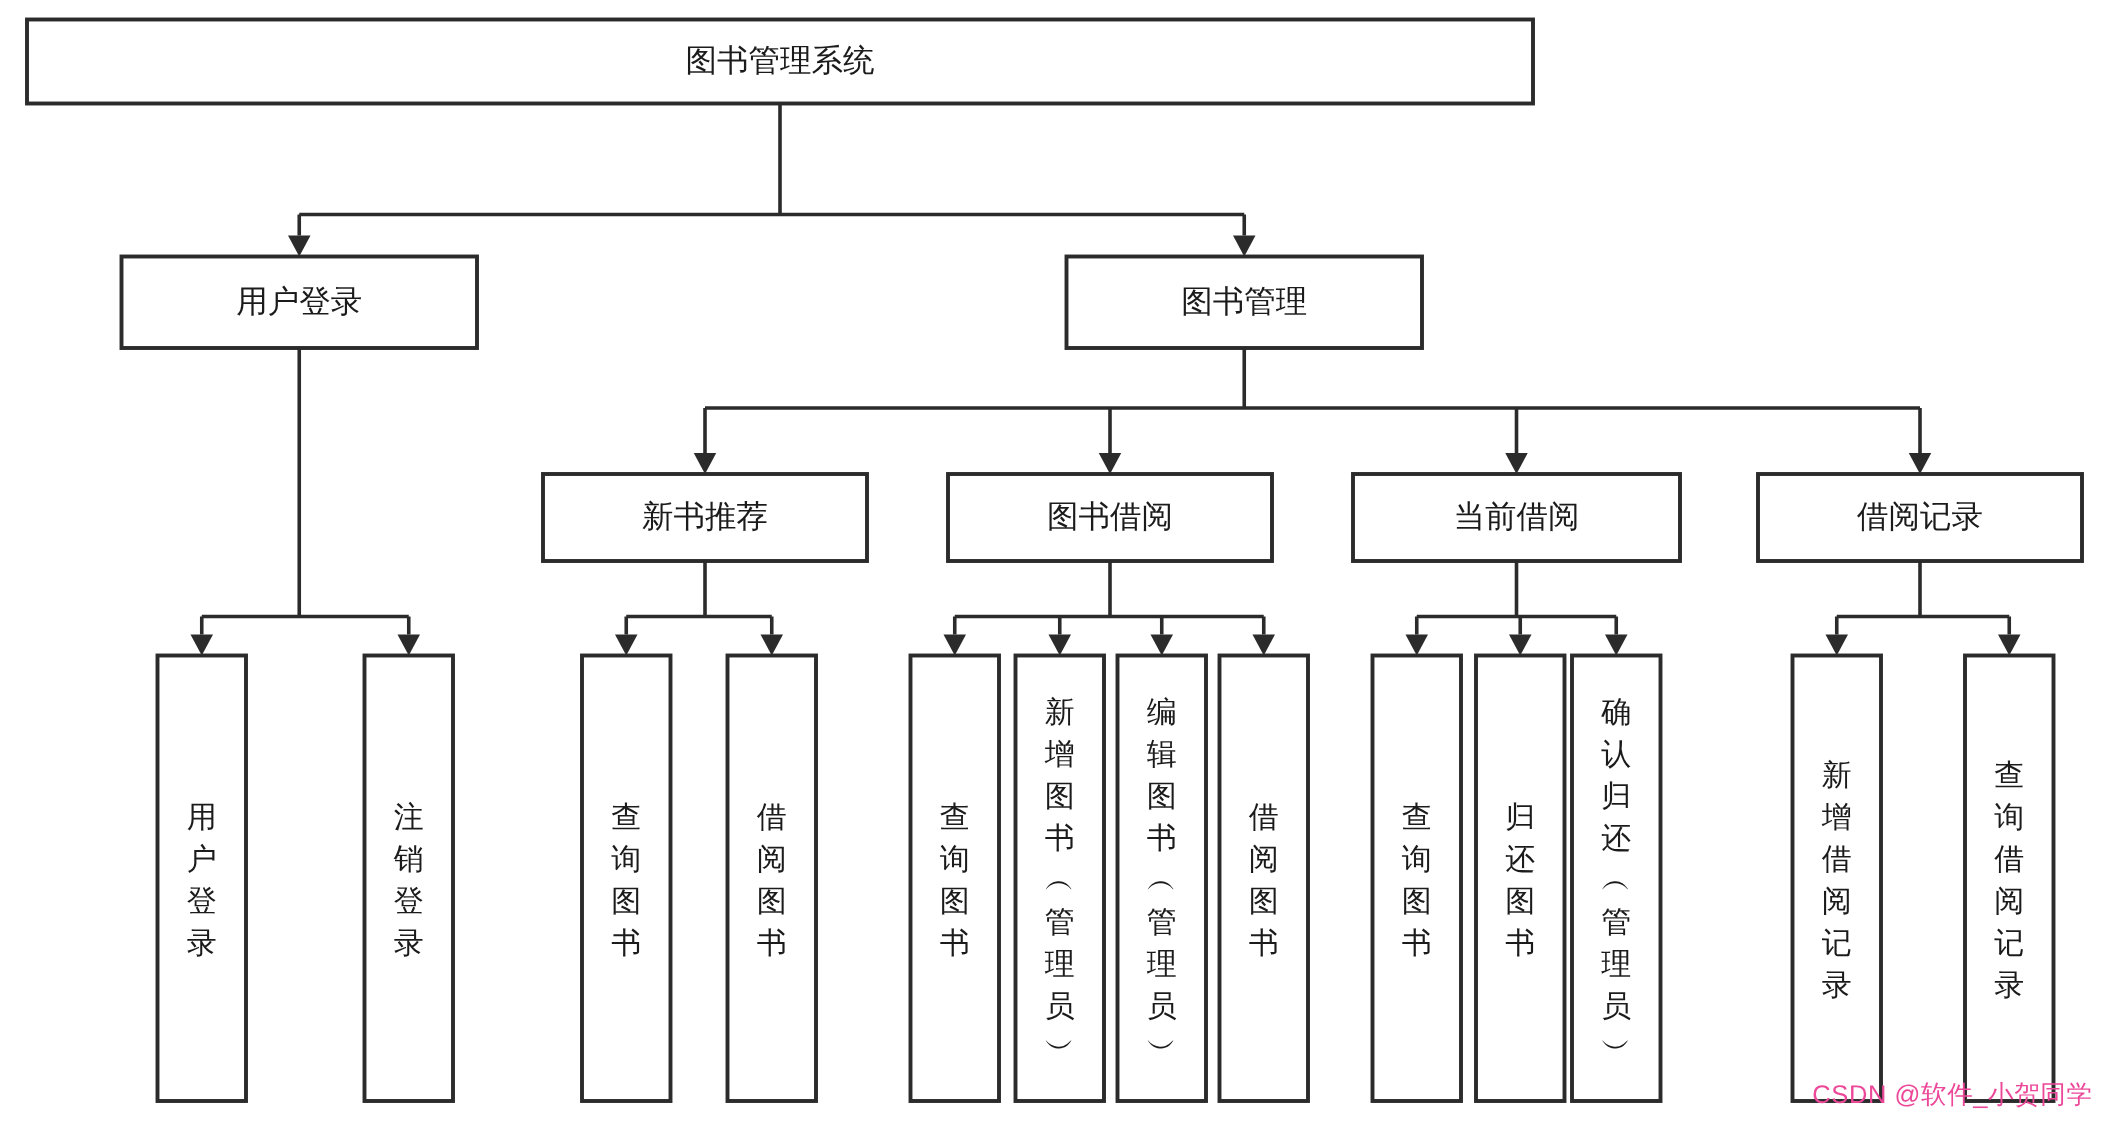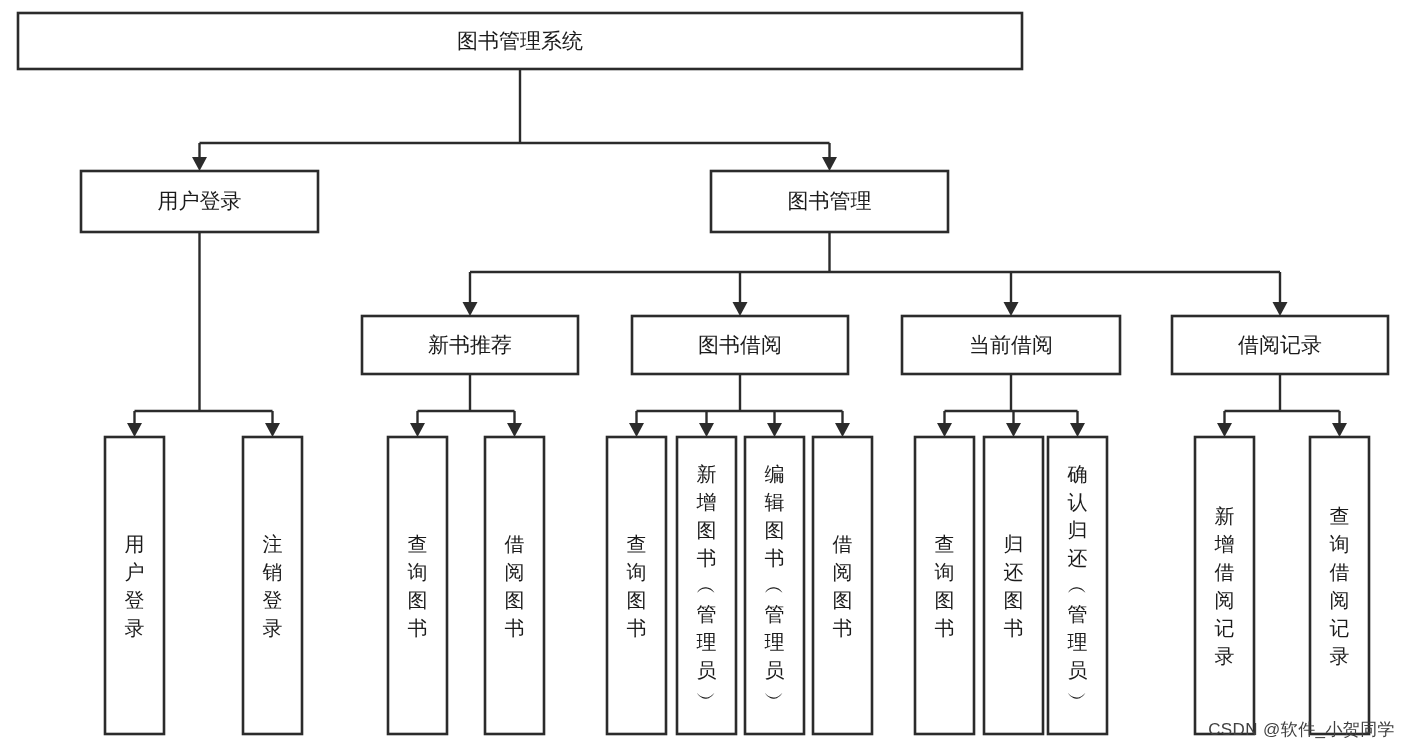--- a/index.html
+++ b/index.html
@@ -55,21 +55,21 @@
     font-family: "Liberation Sans", "DejaVu Sans", sans-serif;
     font-size: 20px;
     text-anchor: middle;
   }
   .watermark {
     position: absolute;
     right: 10px;
     bottom: 6px;
     font-family: "Liberation Sans", "DejaVu Sans", sans-serif;
     font-size: 17px;
-    color: #404040;
+    color: #ec4899;
     letter-spacing: 0.4px;
     user-select: none;
     white-space: nowrap;
   }
 </style>
 </head>
 <body>
 
 <div id="diagram-root">
 

